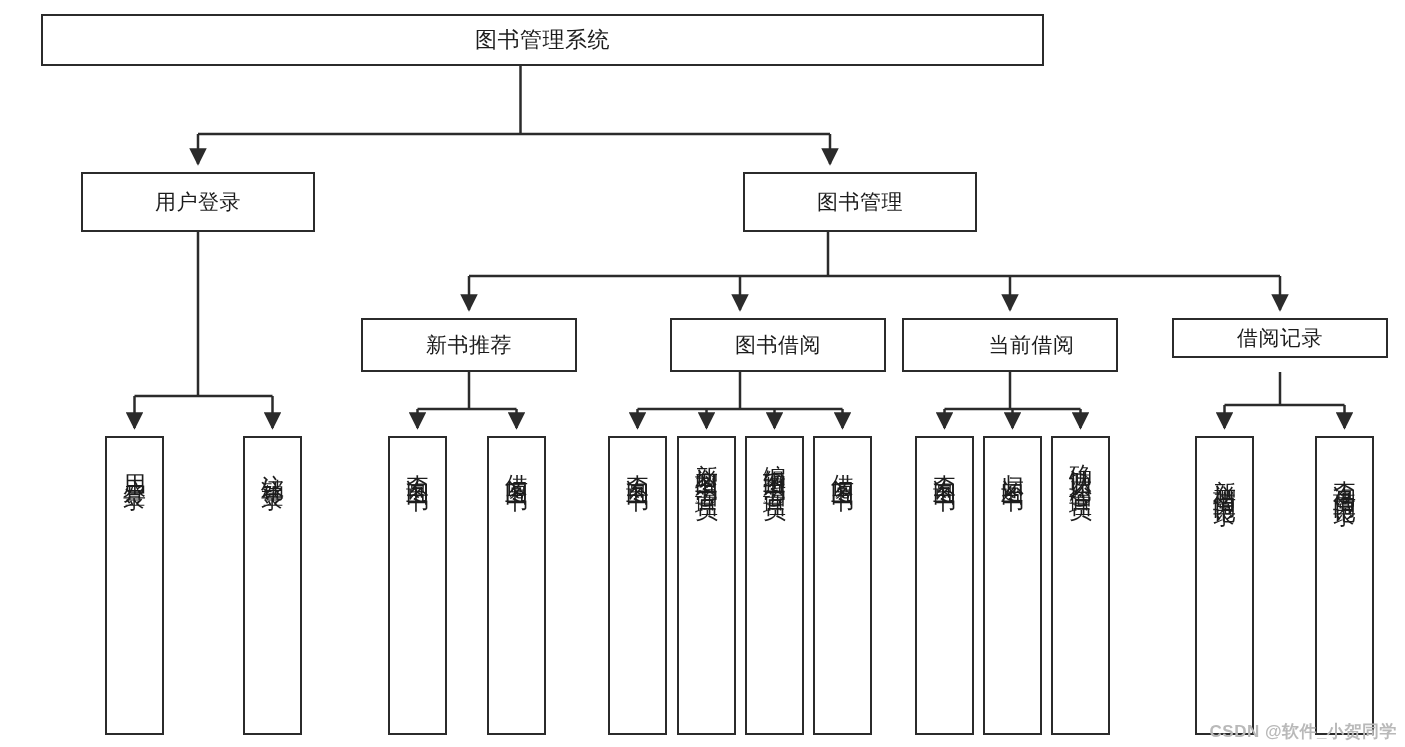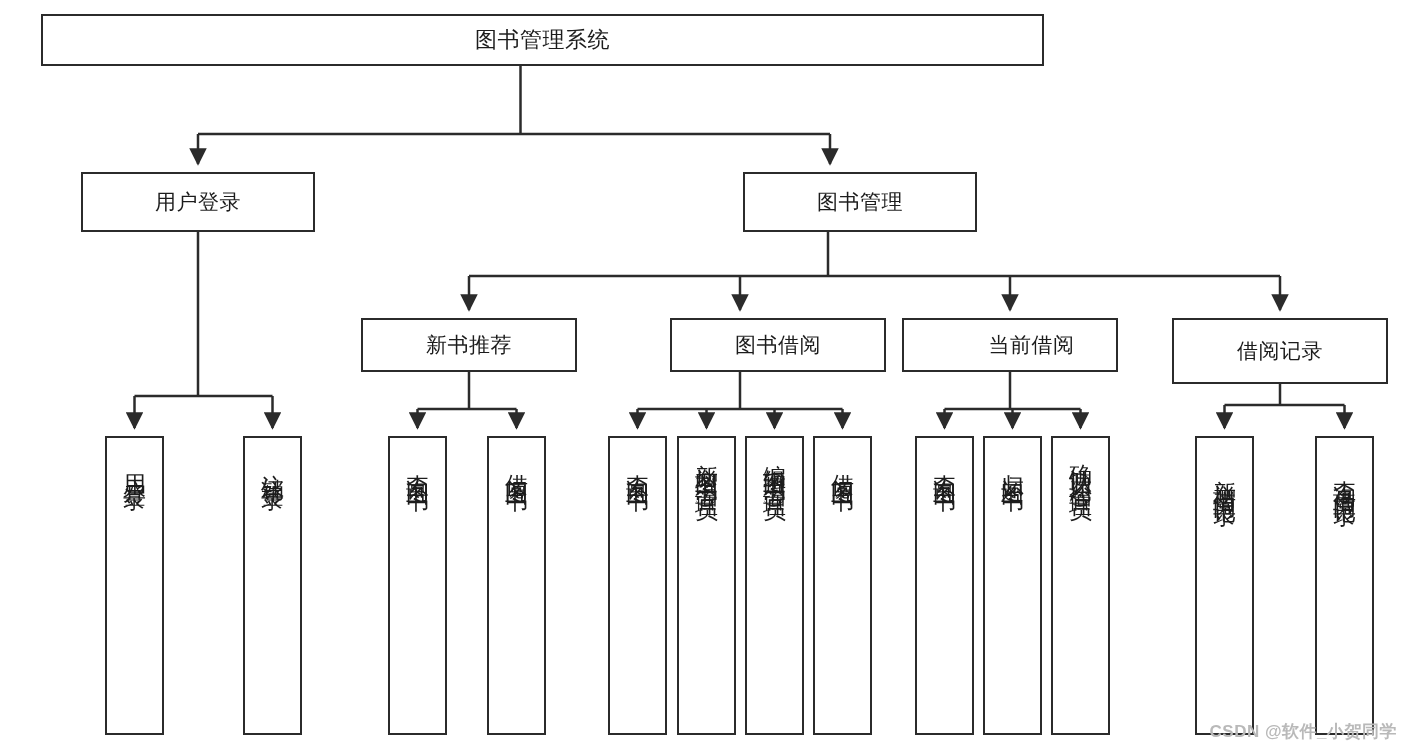--- a/index.html
+++ b/index.html
@@ -120,21 +120,21 @@
 
   <div class="node horiz" style="left:361px;top:318px;width:216px;height:54px;">
     <span class="lbl">新书推荐</span>
   </div>
   <div class="node horiz" style="left:632px;top:318px;width:216px;height:54px;margin-left:38px;">
     <span class="lbl">图书借阅</span>
   </div>
   <div class="node horiz" style="left:902px;top:318px;width:216px;height:54px;padding-left:43px;">
     <span class="lbl">当前借阅</span>
   </div>
-  <div class="node horiz" style="left:1172px;top:318px;width:216px;height:66px;">
+  <div class="node horiz" style="left:1172px;top:318px;width:216px;height:40px;">
     <span class="lbl">借阅记录</span>
   </div>
 
   <div class="node vert" style="left:105px;top:436px;width:59px;height:299px;">
     <span class="lbl">用户登录</span>
   </div>
   <div class="node vert" style="left:243px;top:436px;width:59px;height:299px;">
     <span class="lbl">注销登录</span>
   </div>
 

